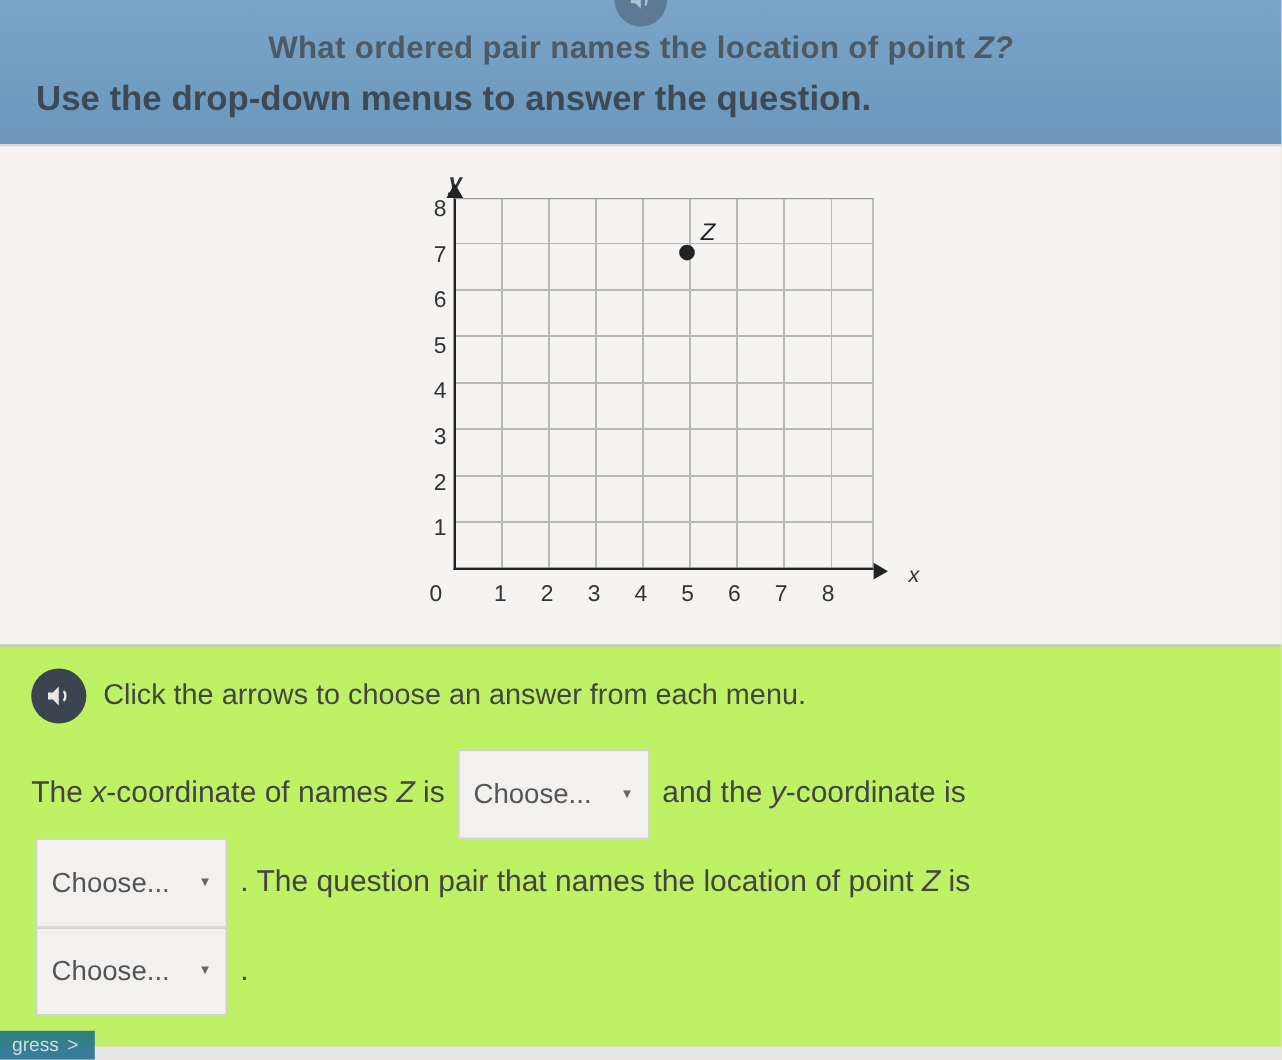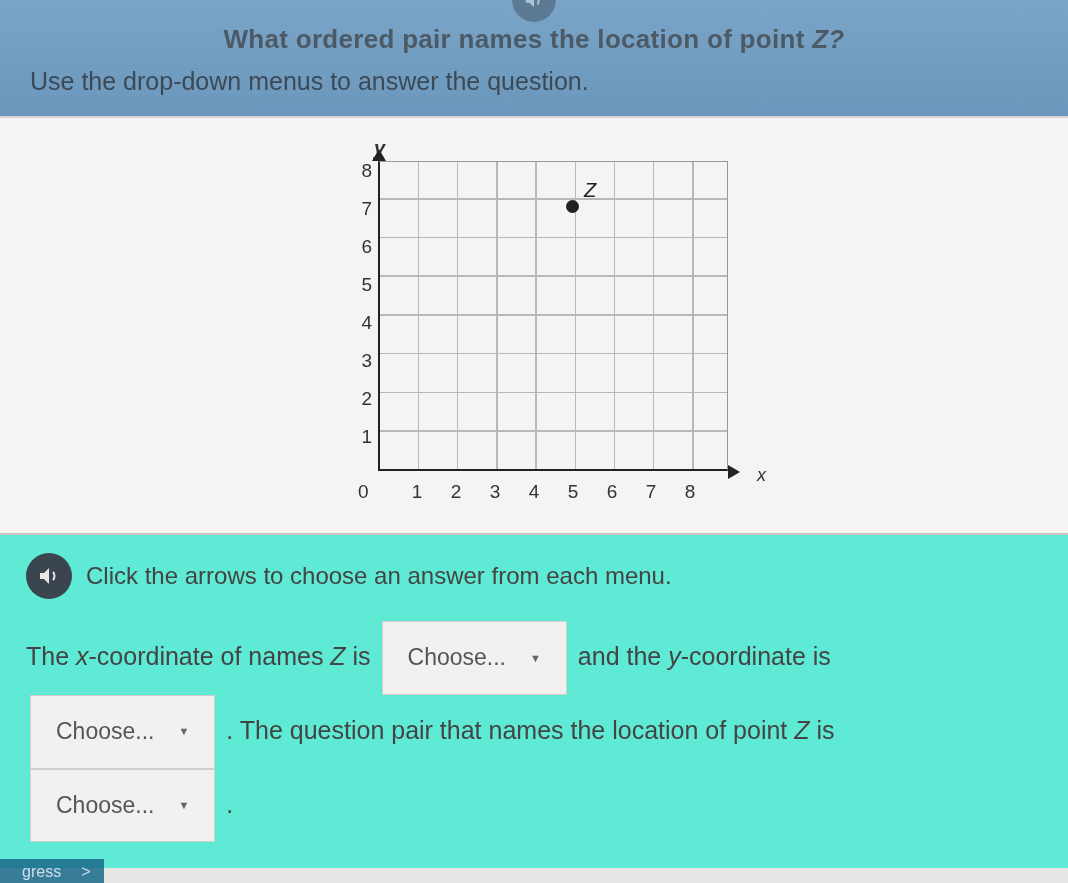--- a/index.html
+++ b/index.html
@@ -39,22 +39,22 @@
     font-size: 26px;
     font-weight: bold;
     color: #4c5a66;
     letter-spacing: 0.3px;
     margin-top: -10px;
   }
   .question-text i, .question-text .point-name {
     font-style: italic;
   }
   .instruction {
-    font-size: 25px;
-    font-weight: normal;
+    font-size: 29px;
+    font-weight: bold;
     color: #3d4a56;
     margin-left: 10px;
   }
   .chart-area {
     background: #f5f4f2;
     padding: 25px 0 20px 0;
     display: flex;
     justify-content: center;
     border-top: 2px solid #d8d7d5;
   }
@@ -143,21 +143,21 @@
     position: absolute;
     left: 414px;
     top: 322px;
     width: 0; height: 0;
     border-top: 7px solid transparent;
     border-bottom: 7px solid transparent;
     border-left: 12px solid #222;
   }
 
   .answer-panel {
-    background: #5eead4;
+    background: #bef264;
     padding: 18px 26px 26px 26px;
     border-top: 2px solid #c8c7c5;
   }
   .hint-row {
     display: flex;
     align-items: center;
     gap: 14px;
     margin-bottom: 22px;
   }
   .audio-badge2 {
@@ -178,43 +178,43 @@
     font-size: 25px;
     color: #444;
     line-height: 2.6;
   }
   .sentence .ital { font-style: italic; }
   .dropdown {
     display: inline-flex;
     align-items: center;
     background: #f2f1ef;
     border: 1px solid #d0cfcd;
-    padding: 6px 25px;
+    padding: 6px 12px;
     font-size: 23px;
     color: #555;
     cursor: pointer;
     vertical-align: middle;
     margin: 0 4px;
   }
   .dropdown .caret {
     margin-left: 24px;
     font-size: 11px;
     color: #666;
   }
   .footer-btn {
     position: absolute;
     left: 0;
     bottom: 0;
     background: #1a6b8a;
     color: #cde;
     font-size: 16px;
-    padding: 4px 14px 2px 22px;
-    display: flex;
-    align-items: center;
-    gap: 20px;
+    padding: 4px 14px 2px 10px;
+    display: flex;
+    align-items: center;
+    gap: 7px;
     opacity: 0.85;
     margin-top: 40px;
   }
 </style>
 </head>
 <body>
 
 <div class="header">
   <div class="question-row">
     <div class="audio-badge">

